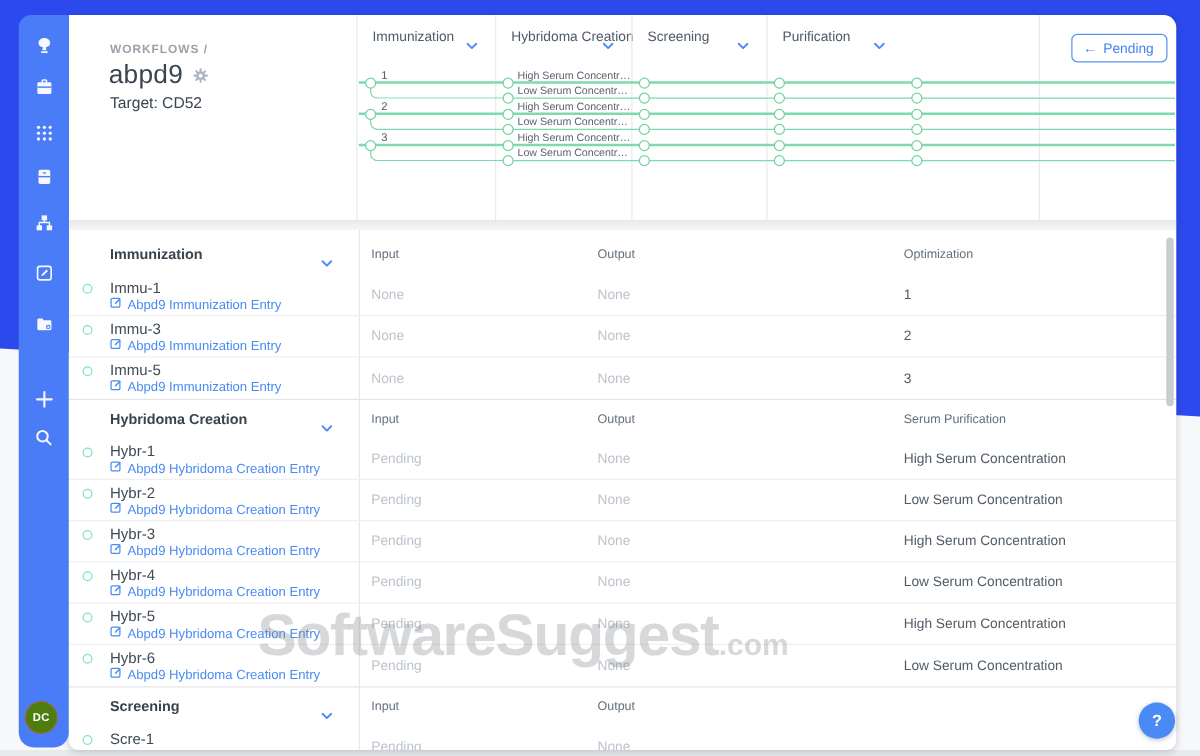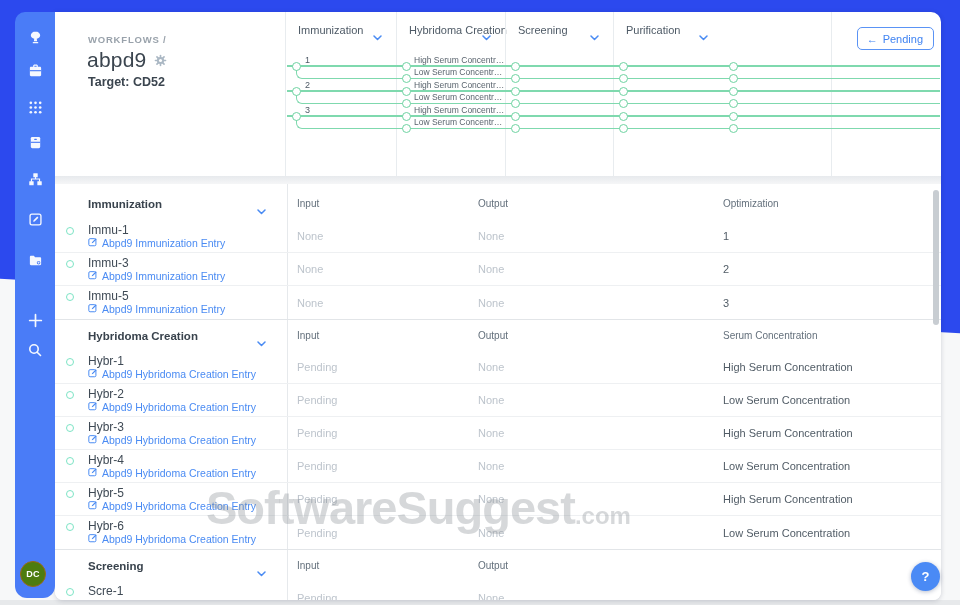--- a/index.html
+++ b/index.html
@@ -23,21 +23,21 @@
   
   .card{position:absolute;left:55px;top:12px;width:886px;height:588px;background:#fff;z-index:2;
         border-radius:0 10px 8px 8px;box-shadow:0 1px 5px rgba(20,30,60,.18);overflow:hidden;}
 
   
   .hpanel{position:absolute;left:0;top:0;width:230px;height:164px;}
   .crumb{position:absolute;left:33px;top:22px;font-size:9.5px;letter-spacing:.8px;color:#99a2ab;font-weight:bold;}
   .title-row{position:absolute;left:32px;top:36px;display:flex;align-items:center;gap:8px;}
   .title{font-size:21px;color:#3b454f;font-weight:500;letter-spacing:.2px;}
   .gear{display:flex;align-items:center;cursor:pointer;}
-  .subtitle{position:absolute;left:33px;top:63px;font-size:12.5px;font-weight:bold;color:#3b454f;}
+  .subtitle{position:absolute;left:33px;top:63px;font-size:12.5px;font-weight:normal;color:#3b454f;}
 
   
   .diagram{position:absolute;left:230px;top:0;width:656px;height:164px;border-left:1px solid #e8ecef;}
   .dcol{position:absolute;top:0;height:164px;border-left:1px solid #e8ecef;}
   .dcol.first{border-left:none;}
   .dcol-label{position:absolute;left:12px;top:12px;font-size:11px;color:#4e5a66;white-space:nowrap;}
   .dchev{position:absolute;right:14px;top:15px;cursor:pointer;}
   .collapse-btn{position:absolute;right:7px;top:15px;height:23px;padding:0 10px 0 9px;background:#fff;
         border:1.5px solid #5a93f5;border-radius:5px;color:#3f83f2;font-size:11px;display:flex;align-items:center;
         gap:5px;cursor:pointer;font-family:"Liberation Sans",sans-serif;}
@@ -307,21 +307,21 @@
           <span class="cell muted" style="left:423px">None</span>
           <span class="cell" style="left:668px">3</span>
         </div>
         <div class="tsec-header bordered">
           <span class="tsec-title">Hybridoma Creation</span>
           <span class="tsec-chev"><svg width="9" height="6" viewBox="0 0 9 6">
               <path d="M1 1l3.5 3.5L8 1" fill="none" stroke="#4a8bf3" stroke-width="1.5" stroke-linecap="round" stroke-linejoin="round"></path>
             </svg></span>
           <span class="tcol-h" style="left:242px">Input</span>
           <span class="tcol-h" style="left:423px">Output</span>
-          <span class="tcol-h" style="left:668px">Serum Concentration</span>
+          <span class="tcol-h" style="left:668px">Serum Purification</span>
         </div>
         <div class="trow">
           <span class="row-circle"></span>
           <span class="row-name">Hybr-1</span>
           <span class="row-link"><span><svg width="10" height="10" viewBox="0 0 12 12">
                 <rect x="1" y="2" width="8.5" height="8.5" rx="1.5" fill="none" stroke="#4a8bf3" stroke-width="1.2"></rect>
                 <path d="M4.5 7.5l.3-1.3 4.6-4.6 1 1-4.6 4.6-1.3.3z" fill="#4a8bf3"></path>
               </svg></span>Abpd9 Hybridoma Creation Entry</span>
           <span class="cell muted" style="left:242px">Pending</span>
           <span class="cell muted" style="left:423px">None</span>

